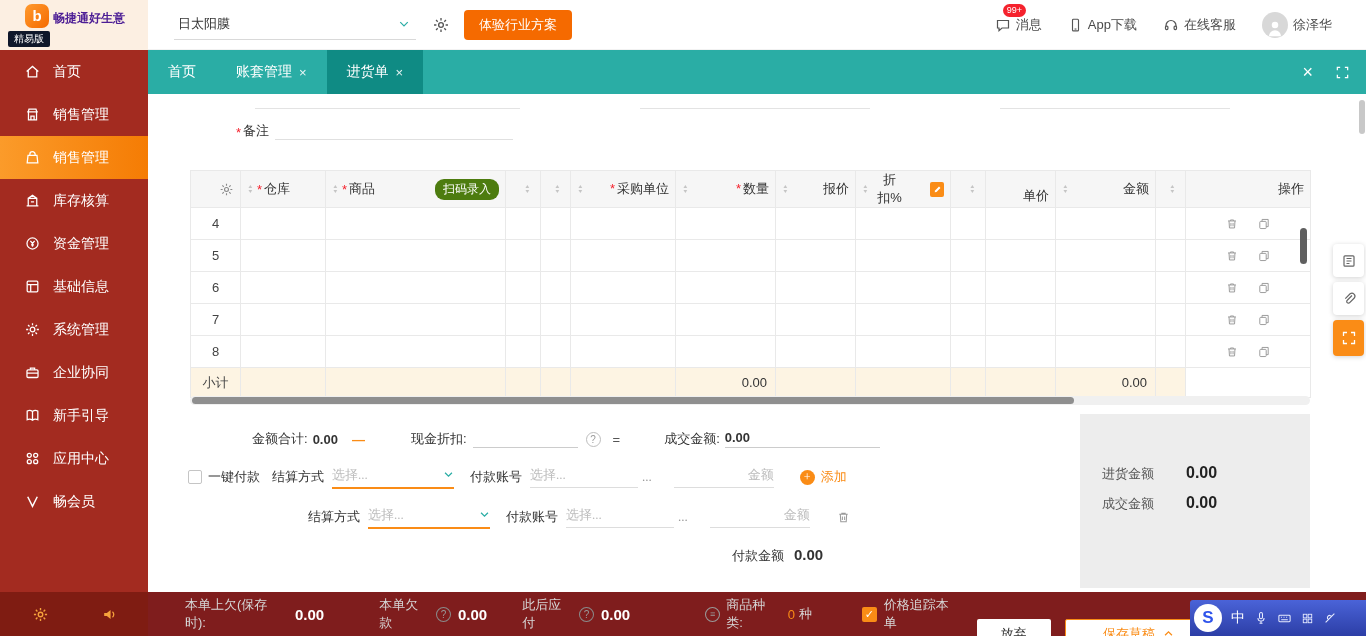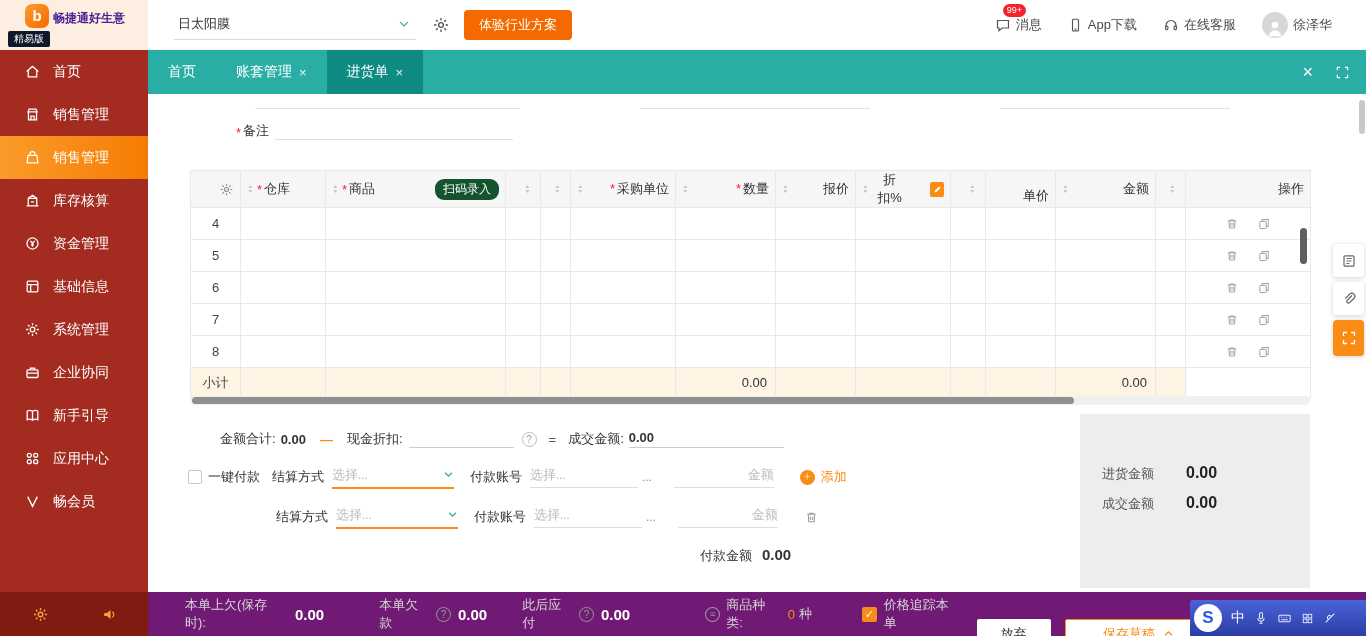--- a/index.html
+++ b/index.html
@@ -56,21 +56,21 @@
 
   .sheet { position:absolute; left:42px; top:76px; width:1120px; border-collapse:collapse; table-layout:fixed; }
   .sheet th, .sheet td { border:1px solid #e9e9e9; font-weight:normal; font-size:13px; padding:0 8px; height:32px; }
   .sheet thead th { background:#f6f6f6; height:30px; padding:0 6px; }
   .thf { display:flex; align-items:center; }
   .thf.between { justify-content:space-between; }
   .thf.center { justify-content:flex-end; }
   .thf.right { justify-content:flex-end;margin-top:13px; }
   .sort { display:inline-flex; flex-direction:column; margin-right:3px; line-height:5px; cursor:pointer; }
   .sort i { font-style:normal; font-size:7px; color:#c5c5c5; transform:scale(.9,.75); }
-  .scan-btn { background:#14532d; color:#fff; font-size:12px; padding:2px 8px; border-radius:9px;
+  .scan-btn { background:#4d7c0f; color:#fff; font-size:12px; padding:2px 8px; border-radius:9px;
               margin-left:6px; cursor:pointer; white-space:nowrap; }
   .edit-badge { width:15px; height:15px; background:#fa8c16; border-radius:2px; margin-left:5px;
                 display:inline-flex; align-items:center; justify-content:center; cursor:pointer; }
   .rownum { text-align:center; color:#444; }
   .ops { }
   .ops-inner { display:flex; justify-content:center; align-items:center; gap:18px; }
   .ops-inner span { cursor:pointer; }
   .subrow td { background:#fdf4e3; height:30px; }
   .subrow td.white { background:#fff; }
   .num-val { text-align:right; font-weight:bold; color:#333; }
@@ -86,42 +86,42 @@
   .equals { margin:0 12px; color:#555; }
   .cash-input { width:105px; height:18px; border-bottom:1px solid #ccc; margin-left:6px; }
   .qmark, .icircle { width:15px; height:15px; border-radius:50%; border:1px solid #bdbdbd; color:#9a9a9a;
            font-size:10px; display:inline-flex; align-items:center; justify-content:center; margin-left:8px; }
   .deal-wrap { width:155px; border-bottom:1px solid #ccc; margin-left:5px; padding-bottom:2px; font-weight:bold; }
 
   .pay-row { position:absolute; left:40px; height:30px; display:flex; align-items:center;font-family:Liberation Serif, serif; }
   .pay-row.r1 { top:368px; }
   .pay-row.r2 { top:408px; padding-left:88px; }
   .cb-empty { width:14px; height:14px; border:1px solid #c5c5c5; background:#fff; border-radius:2px; cursor:pointer; }
-  .lbl { color:#333; }
+  .lbl { color:#333;margin-left:32px; }
   .ml6{margin-left:6px;} .ml8{margin-left:8px;} .ml12{margin-left:12px;} .ml16{margin-left:16px;}
   .ml22{margin-left:22px;} .ml26{margin-left:26px;}
   .sel { width:122px; display:flex; align-items:center; justify-content:space-between; color:#bbb;
          border-bottom:2px solid #fa8c16; padding-bottom:3px; cursor:pointer; }
   .field { width:108px; color:#bbb; border-bottom:1px solid #ddd; padding-bottom:3px; cursor:text; }
   .dots { color:#999; margin-left:4px; cursor:pointer; }
   .amt { width:100px; color:#bbb; text-align:right; border-bottom:1px solid #ddd; padding-bottom:3px; cursor:text; }
   .add-link { display:flex; align-items:center; gap:6px; color:#fa8c16; cursor:pointer; }
   .plus { width:15px; height:15px; border-radius:50%; background:#fa8c16; color:#fff; font-size:12px;
           display:inline-flex; align-items:center; justify-content:center; }
   .pay-total { position:absolute; left:552px; top:452px; display:flex; align-items:baseline; }
   .pay-total .val { font-size:15px; font-weight:bold; margin-left:10px; }
 
   .totals-panel { position:absolute; left:932px; top:320px; width:230px; height:174px; background:#ededed;
                   padding:50px 0 0 22px; }
   .tp-row { display:flex; align-items:baseline; height:30px; }
   .tp-row .tl { color:#555; width:72px; }
   .tp-row .tv { font-size:16px; font-weight:bold; color:#222; margin-left:12px; }
 
   
-  .footbar { position:absolute; left:148px; top:592px; width:1218px; height:44px; background:#701a75; z-index:6;
+  .footbar { position:absolute; left:148px; top:592px; width:1218px; height:44px; background:#7f1d1d; z-index:6;
              display:flex; align-items:center; color:#d6d6d6; font-size:13px; }
   .fg { display:flex; align-items:center; }
   .fg .fv { color:#fff; font-weight:bold; font-size:15px; margin-left:7px; }
   .icircle.dark { border-color:#8a8a8a; color:#9a9a9a; margin-left:5px; }
   .cat-icon { width:15px; height:15px; border-radius:50%; border:1px solid #9a9a9a; color:#9a9a9a; font-size:9px;
               display:inline-flex; align-items:center; justify-content:center; margin-right:6px; }
   .orange-num { color:#fa8c16; margin:0 4px 0 6px; }
   .cb-orange { width:15px; height:15px; background:#fa8c16; border-radius:2px; color:#fff; font-size:11px;
                display:inline-flex; align-items:center; justify-content:center; margin-right:7px; cursor:pointer; }
   .btn { height:30px; border-radius:2px; font-size:13px; font-family:inherit; cursor:pointer;

